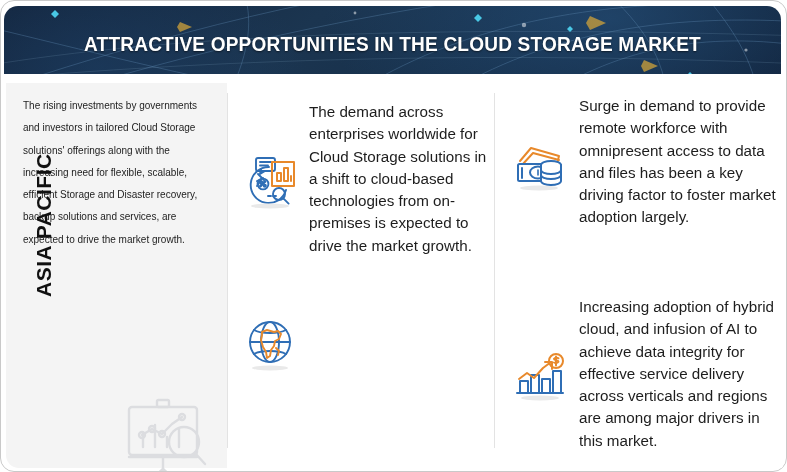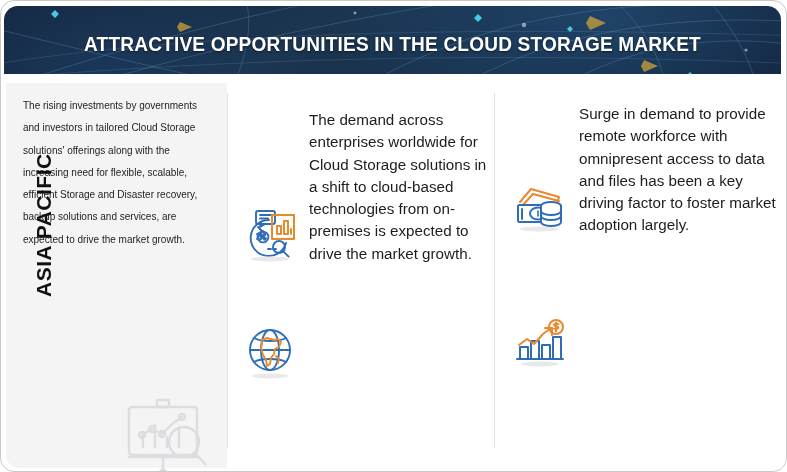--- a/index.html
+++ b/index.html
@@ -127,22 +127,21 @@
     height: 355px;
     background: #e3e3e3;
   }
   .v-divider.d1 { left: 221px; }
   .v-divider.d2 { left: 488px; }
 
   
   .cell {
     position: absolute;
     display: flex;
-    align-items: flex-end;
-    margin-top: 8px;
+    align-items: center;
   }
   .cell-icon {
     flex: 0 0 auto;
     width: 62px;
     height: 62px;
     margin-right: 8px;
     margin-top: 4px;
   }
   .cell-icon svg { display: block; width: 62px; height: 62px; }
   .cell-text {
@@ -323,16 +322,17 @@
           <g fill="none" stroke="#e8892b" stroke-width="2" stroke-linecap="round" stroke-linejoin="round">
             <path d="M10,31 l8,-6 7,5 9,-10 8,-6"></path>
             <path d="M36,14 h7 v7"></path>
             <circle cx="47" cy="13" r="7"></circle>
             <path d="M49.5,10.3 a3,2.3 0 0 0 -4.5,0.6 c0,1.4 4.5,1.2 4.5,2.8 a3,2.3 0 0 1 -4.5,0.8"></path>
             <path d="M47,8.4 v9.2"></path>
           </g>
           <ellipse cx="31" cy="50" rx="19" ry="2.4" fill="#e9e9e9"></ellipse>
         </svg>
       </div>
+      <div class="cell-text">Increasing adoption of hybrid cloud, and infusion of AI to achieve data integrity for effective service delivery across verticals and regions are among major drivers in this market.</div>
     </div>
 
   </div>
 </div>
 
 </body></html>

